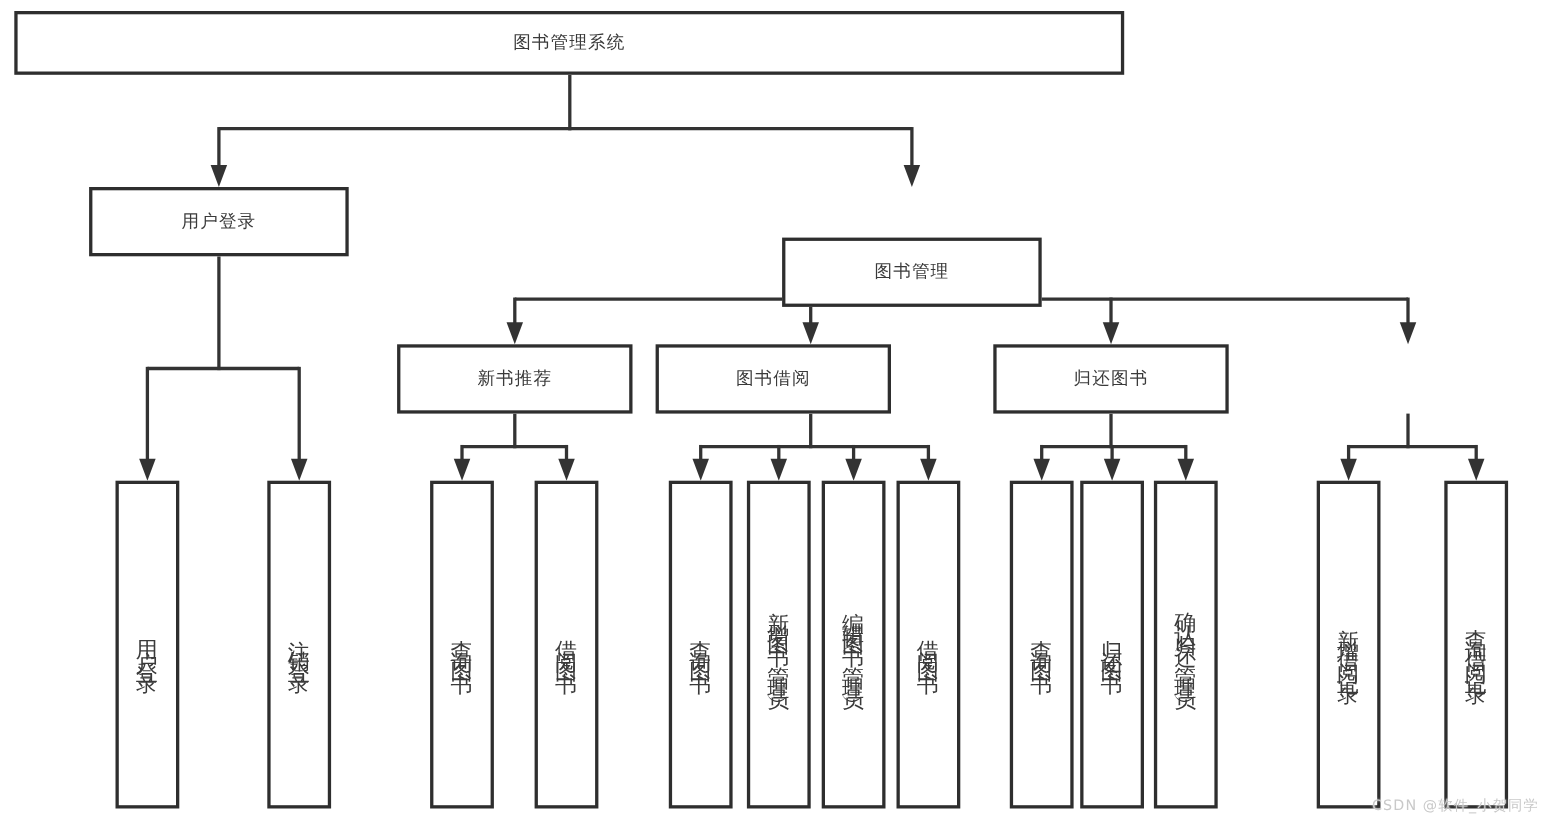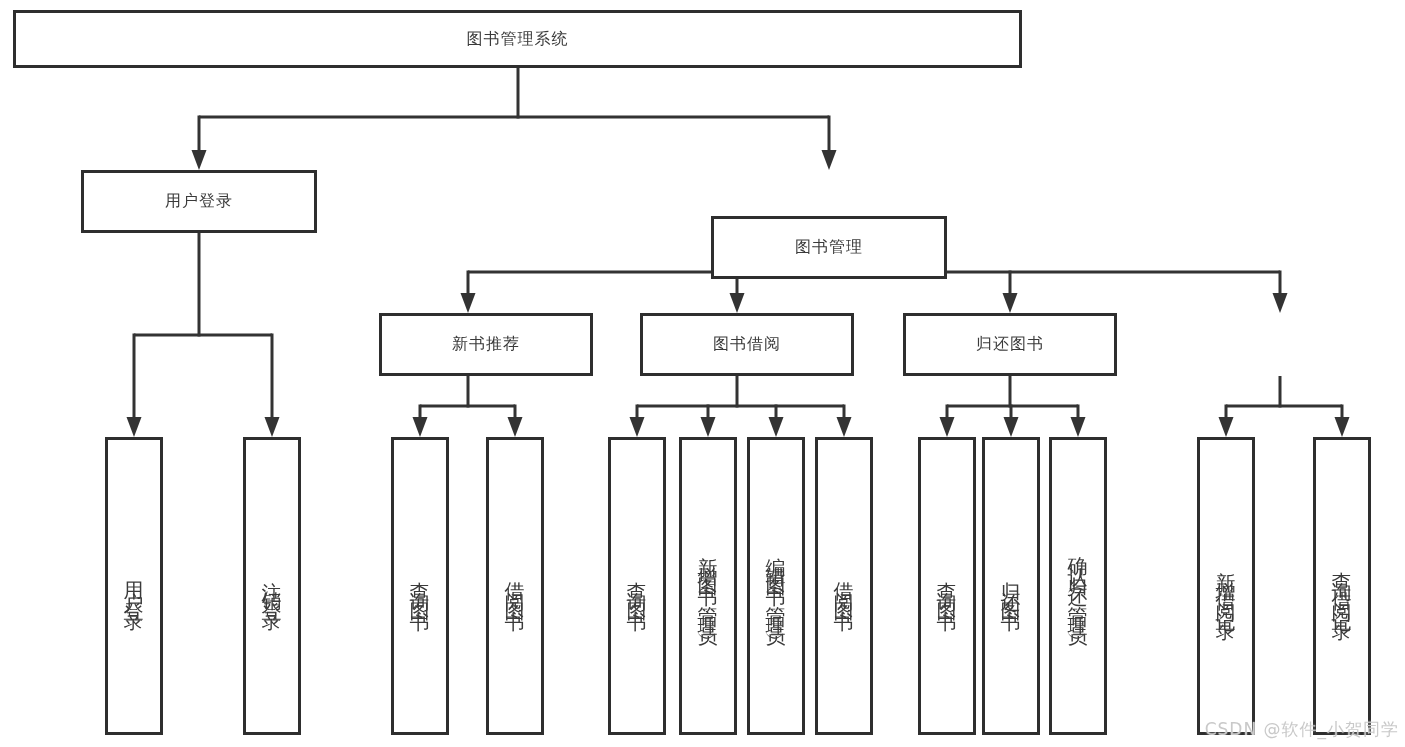--- a/index.html
+++ b/index.html
@@ -12,38 +12,38 @@
     position:absolute; box-sizing:border-box; background:#ffffff;
     border:3px solid #2e2e2e; color:#3a3a3a;
     display:flex; align-items:center; justify-content:center;
     text-align:center;
   }
   .h-node span { font-size:16px; letter-spacing:1px; white-space:nowrap; }
   .root  { left:13px;  top:10px;  width:1009px; height:58px; }
   .l2-a  { left:81px;  top:170px; width:236px;  height:63px; }
   .l2-b  { left:711px; top:170px; width:236px;  height:63px;margin-top:46px; }
   .l3    { top:313px; width:214px; height:63px; }
-  .l3-0  { left:379px;text-align:right; }  .l3-1 { left:640px; }
+  .l3-0  { left:361px;text-align:right; }  .l3-1 { left:596px; }
   .l3-2  { left:903px; }  .l3-3 { left:1173px; }
   .leaf  { top:437px; width:58px; height:298px; }
   .leaf span {
     writing-mode:vertical-rl; text-orientation:mixed;
     font-size:20px; letter-spacing:10px; line-height:1;
     display:block; white-space:nowrap;
   }
   .lf-0  { left:105px; }  .lf-1  { left:243px; }
   .lf-2  { left:391px; }  .lf-3  { left:486px; }
   .lf-4  { left:608px; }  .lf-5  { left:679px; }
   .lf-6  { left:747px; }  .lf-7  { left:815px; }
   .lf-8  { left:918px; }  .lf-9  { left:982px; }
   .lf-10 { left:1049px; } .lf-11 { left:1197px; }
   .lf-12 { left:1313px; }
   .watermark {
     position:absolute; right:6px; bottom:6px;
-    font-size:17px; color:#c9c9c9; letter-spacing:1px;
+    font-size:13px; color:#c9c9c9; letter-spacing:1px;
     text-shadow:0 0 2px rgba(255,255,255,0.9); z-index:10;
     white-space:nowrap;
   }
 </style>
 </head>
 <body>
 
 <div class="canvas">
 
   <svg class="connectors" width="1405" height="747" viewBox="0 0 1405 747" stroke="#333333" stroke-width="3" fill="#333333">

